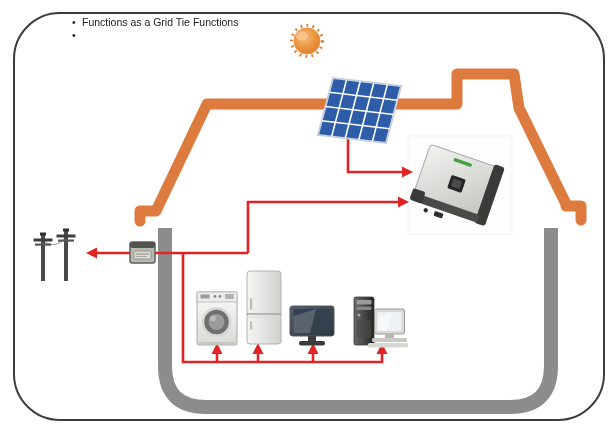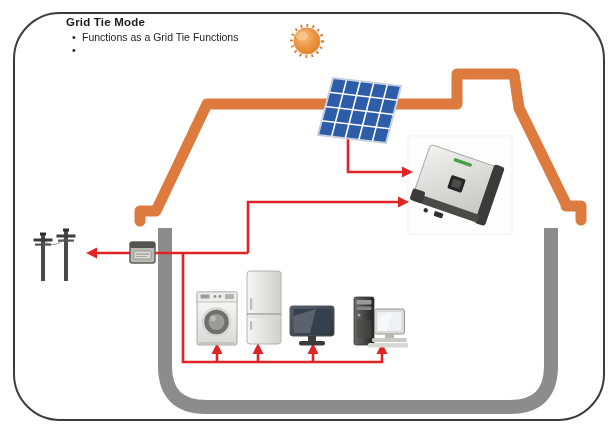--- a/index.html
+++ b/index.html
@@ -166,21 +166,20 @@
     </g>
 
     <g>
       <circle cx="307" cy="41" r="15.5" fill="none" stroke="#dc8030" stroke-width="3" stroke-dasharray="1.8 4.2"></circle>
       <circle cx="307" cy="41" r="13" fill="url(#sunGrad)" stroke="#E8913F" stroke-width="1"></circle>
       <ellipse cx="302" cy="36" rx="6" ry="4.5" fill="#f7c78e" opacity="0.8"></ellipse>
     </g>
   </svg>
 
   <div class="title-block">
-    <div class="title">Grid Tie Mode</div>
     <div class="bullet-row">
       <span class="bullet">•</span>
       <span>Functions as a Grid Tie Functions</span>
     </div>
     <div class="bullet-row">
       <span class="bullet">•</span>
     </div>
   </div>
 
 </div>

